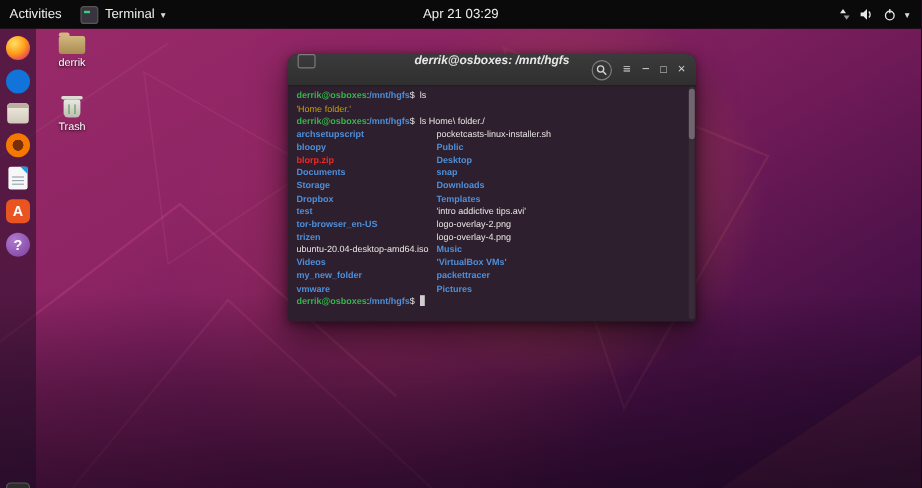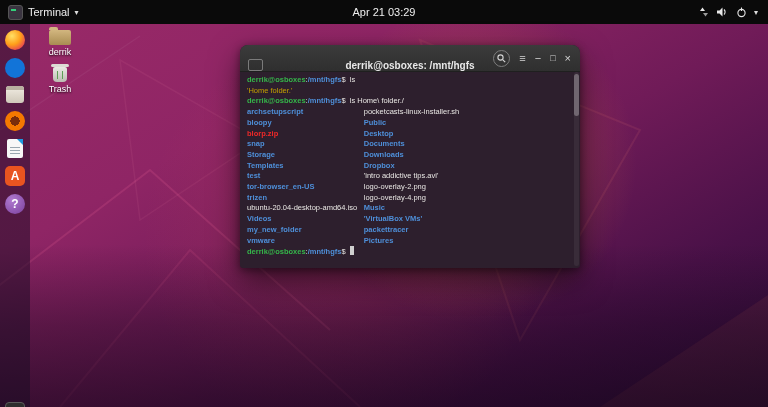--- a/index.html
+++ b/index.html
@@ -42,35 +42,35 @@
     display:flex;align-items:center;justify-content:center;}
   .icon-help{border-radius:50%;background:radial-gradient(circle at 35% 30%,#b07ad0,#7b3f9d);color:#fff;font-weight:bold;
     font-size:12px;display:flex;align-items:center;justify-content:center;}
   .icon-terminal{background:#2d2d2d;border:1px solid #5a5a5a;border-radius:4px;position:relative;box-sizing:border-box;}
   .icon-terminal::after{content:"";position:absolute;left:3px;top:4px;width:6px;height:2px;background:#33d17a;}
 
   
   .desktop-icon{position:absolute;width:44px;text-align:center;color:#fff;font-size:9px;z-index:2;cursor:pointer;
     text-shadow:0 1px 2px rgba(0,0,0,.9);}
   .di-derrik{left:38px;top:27px;}
-  .di-trash{left:38px;top:64px;}
+  .di-trash{left:38px;top:80px;}
   .folder-glyph{width:22px;height:15px;margin:3px auto 2px;border-radius:2px;position:relative;
     background:linear-gradient(#d2b67f,#a98c52);}
   .folder-glyph::before{content:"";position:absolute;top:-3px;left:0;width:9px;height:3px;border-radius:2px 2px 0 0;background:#d2b67f;}
   .trash-glyph{width:14px;height:15px;margin:3px auto 2px;border-radius:2px 2px 4px 4px;position:relative;
     background:linear-gradient(#eaeae4,#bcbcb2);}
   .trash-glyph::before{content:"";position:absolute;top:-3px;left:-2px;right:-2px;height:3px;border-radius:2px;background:#dcdcd4;}
   .trash-glyph::after{content:"";position:absolute;left:4px;top:4px;width:1px;height:8px;background:#5e9e55;box-shadow:5px 0 0 #5e9e55;}
 
   
   .window{position:absolute;left:240px;top:45px;width:340px;height:223px;z-index:12;overflow:hidden;
     border-radius:8px 8px 3px 3px;background:#2d1f2d;
     box-shadow:0 12px 30px rgba(0,0,0,.55),0 2px 8px rgba(0,0,0,.45);}
   .titlebar{height:26px;background:linear-gradient(#3b3b3b,#2f2f2f);border-bottom:1px solid #1f1f1f;
-    position:relative;display:flex;align-items:flex-end;color:#e8e8e8;cursor:default;}
+    position:relative;display:flex;align-items:flex-start;color:#e8e8e8;cursor:default;font-style:italic;}
   .newtab{margin-left:8px;width:13px;height:10px;border:1px solid #8d8d8d;border-radius:2px;opacity:.8;cursor:pointer;}
   .title{position:absolute;left:50%;transform:translateX(-50%);font-size:10px;font-weight:bold;white-space:nowrap;}
   .controls{position:absolute;right:9px;top:0;height:26px;display:flex;align-items:center;gap:9px;}
   .ctrl{color:#d5d5d5;font-size:11px;line-height:1;cursor:pointer;user-select:none;}
   .ctrl-max{font-size:9px;}
   .ctrl-search{width:15px;height:15px;border:1px solid #7d7d7d;border-radius:50%;display:flex;align-items:center;justify-content:center;cursor:pointer;}
 
   .term{position:absolute;top:27px;left:0;right:0;bottom:0;padding:3px 8px 0 7px;cursor:text;
     font-family:Liberation Sans, sans-serif;font-size:7.5px;line-height:10.7px;color:#e8e6e3;}
   .line,.listing span{white-space:pre;}
@@ -98,20 +98,23 @@
     <path d="M60 407 L190 250 L360 407" stroke="rgba(255,110,160,.12)" stroke-width="2" fill="none"></path>
     <path d="M420 40 L640 130 L520 340 Z" stroke="rgba(255,140,120,.10)" stroke-width="2" fill="none"></path>
     <path d="M120 60 L260 140 L140 220 Z" stroke="rgba(255,150,180,.08)" stroke-width="1.5" fill="none"></path>
     <path d="M600 407 L768 295 L768 407 Z" fill="rgba(255,130,90,.10)"></path>
     <path d="M0 130 L140 36" stroke="rgba(255,255,255,.05)" stroke-width="1.5"></path>
   </svg>
   <div class="shade"></div>
 
   <div class="topbar">
     <div class="tb-item">
+      <span>Activities</span>
+    </div>
+    <div class="tb-item">
       <span class="tb-appicon"></span>
       <span>Terminal</span>
       <span class="caret">▾</span>
     </div>
     <div class="tb-clock">Apr 21 03:29</div>
     <div class="tb-right">
       <svg width="12" height="10">
         <polygon points="2,4 7,4 4.5,0.5" fill="#e8e8e8"></polygon>
         <polygon points="5,6 10,6 7.5,9.5" fill="#9a9a9a"></polygon>
       </svg>
@@ -198,26 +201,26 @@
       <div class="line"><span class="u">derrik@osboxes</span><span class="w">:</span><span class="p">/mnt/hgfs</span><span class="w">$</span><span class="w cmd">ls</span></div>
       <div class="line y">'Home folder.'</div>
       <div class="line"><span class="u">derrik@osboxes</span><span class="w">:</span><span class="p">/mnt/hgfs</span><span class="w">$</span><span class="w cmd">ls Home\ folder./</span></div>
       <div class="listing">
           <span class="t-d">archsetupscript</span>
           <span class="t-f">pocketcasts-linux-installer.sh</span>
           <span class="t-d">bloopy</span>
           <span class="t-d">Public</span>
           <span class="t-a">blorp.zip</span>
           <span class="t-d">Desktop</span>
+          <span class="t-d">Documents</span>
           <span class="t-d">snap</span>
-          <span class="t-d">Documents</span>
           <span class="t-d">Storage</span>
           <span class="t-d">Downloads</span>
+          <span class="t-d">Dropbox</span>
           <span class="t-d">Templates</span>
-          <span class="t-d">Dropbox</span>
           <span class="t-d">test</span>
           <span class="t-f">'intro addictive tips.avi'</span>
           <span class="t-d">tor-browser_en-US</span>
           <span class="t-f">logo-overlay-2.png</span>
           <span class="t-d">trizen</span>
           <span class="t-f">logo-overlay-4.png</span>
           <span class="t-f">ubuntu-20.04-desktop-amd64.iso</span>
           <span class="t-d">Music</span>
           <span class="t-d">Videos</span>
           <span class="t-d">'VirtualBox VMs'</span>

